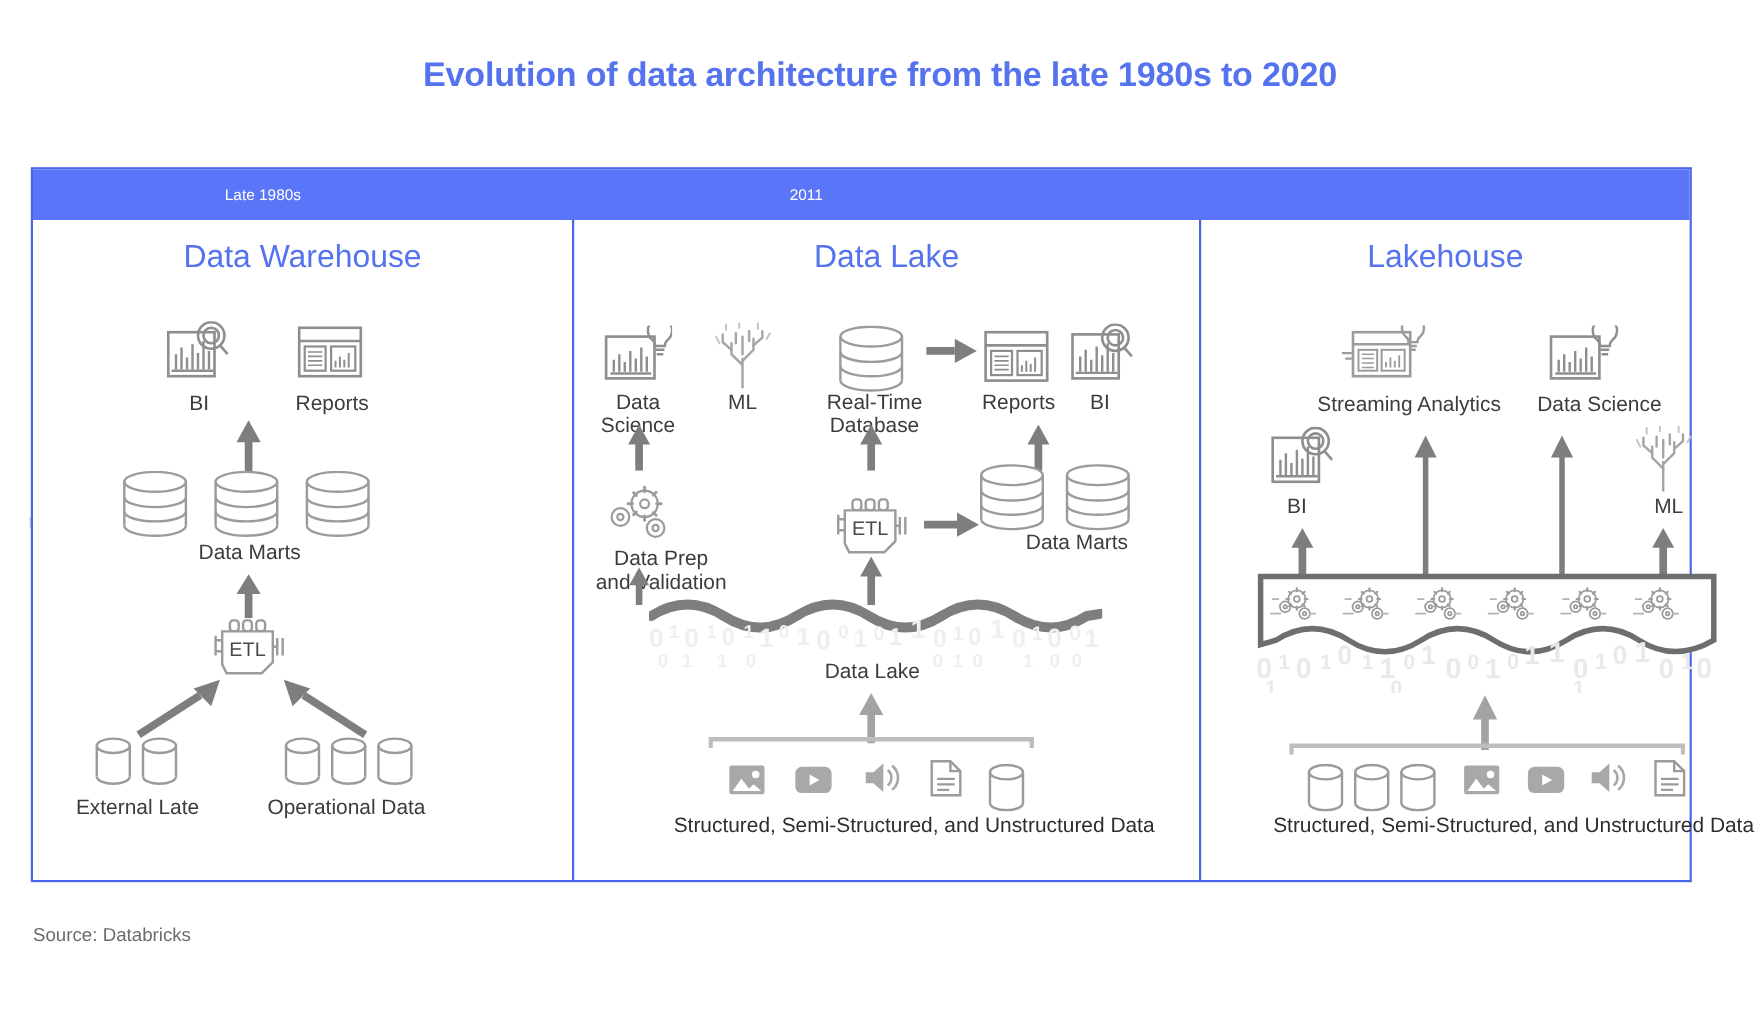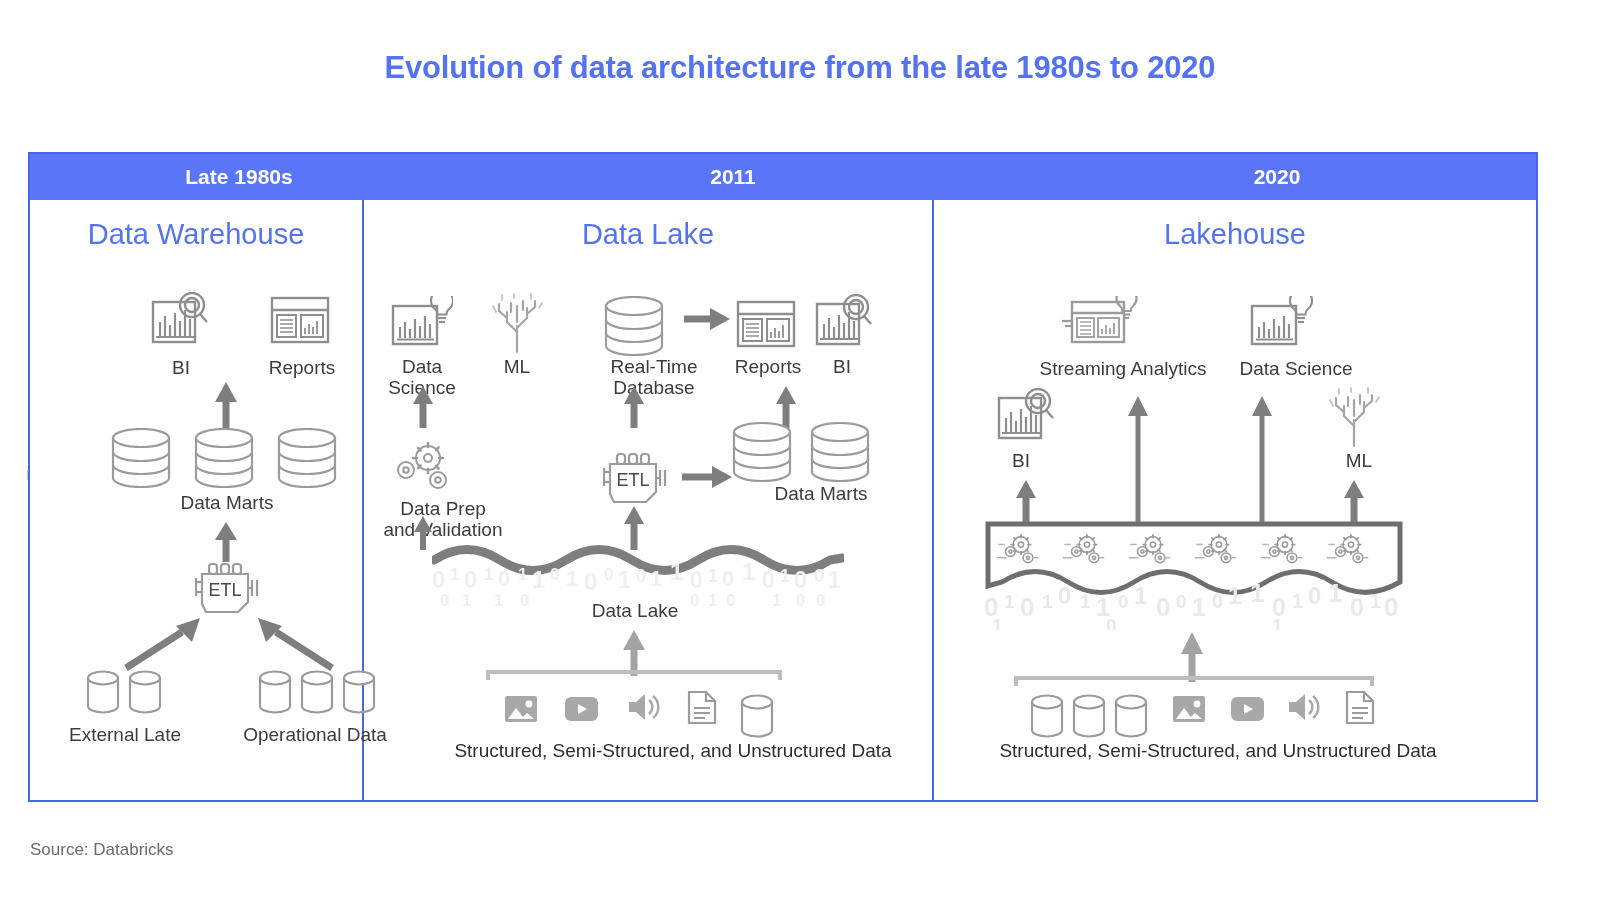--- a/index.html
+++ b/index.html
@@ -21,31 +21,31 @@
     width:1510px;height:650px;
     border:2px solid #4a66e8;
     box-sizing:border-box;
     background:#fff;
   }
   .header-row{
     display:flex;height:46px;background:#5a75f7;
   }
   .header-cell{
     display:flex;align-items:center;justify-content:center;
-    color:#ffffff;font-size:21px;font-weight:bold;
+    color:#ffffff;font-size:14px;font-weight:normal;
     box-sizing:border-box;
   }
   .hc1{width:418px;}
   .hc2{width:570px;}
   .hc3{flex:1;}
   .cols{display:flex;height:600px;}
   .col{
     position:relative;box-sizing:border-box;height:600px;
   }
-  .col1{width:334px;border-right:2px solid #4a66e8;}
+  .col1{width:492px;border-right:2px solid #4a66e8;}
   .col2{width:570px;border-right:2px solid #4a66e8;}
   .col3{flex:1;}
   .col-title{
     position:absolute;top:18px;left:0;width:100%;
     text-align:center;font-size:29px;color:#5573ee;
   }
   .lbl{
     position:absolute;text-align:center;
     color:#3c3c3c;font-size:19px;line-height:21px;
     white-space:pre-line;
@@ -269,21 +269,20 @@
 </svg>
 
 <div class="page-title">Evolution of data architecture from the late 1980s to 2020</div>
 <div class="tickmark"></div>
 
 <div class="board">
 
   <div class="header-row">
     <div class="header-cell hc1">Late 1980s</div>
     <div class="header-cell hc2">2011</div>
-    <div class="header-cell hc3">2020</div>
   </div>
 
   <div class="cols">
 
     <div class="col col1">
       <div class="col-title">Data Warehouse</div>
 
       <svg class="icon" style="left:120px;top:92px;" width="62" height="58">
           <use href="#g-bi"></use>
         </svg>
@@ -358,21 +357,21 @@
 Science</div>
 
       <svg class="icon" style="left:123px;top:92px;" width="60" height="62">
           <use href="#g-ml"></use>
         </svg>
       <div class="lbl" style="left:118px;top:156px;width:70px;">ML</div>
 
       <svg class="icon" style="left:240px;top:96px;" width="62" height="62">
           <use href="#g-cyl3"></use>
         </svg>
-      <div class="lbl" style="left:235px;top:156px;width:110px;">Real-Time
+      <div class="lbl" style="left:218px;top:156px;width:110px;">Real-Time
 Database</div>
 
       <svg class="icon" style="left:320px;top:106px;" width="48" height="26">
         <line x1="0" y1="13" x2="26" y2="13" stroke="#7e7e7e" stroke-width="7"></line>
         <path d="M46 13 L26 24 L26 2 Z" fill="#7e7e7e"></path>
       </svg>
 
       <svg class="icon" style="left:372px;top:98px;" width="62" height="52">
           <use href="#g-reports"></use>
         </svg>

